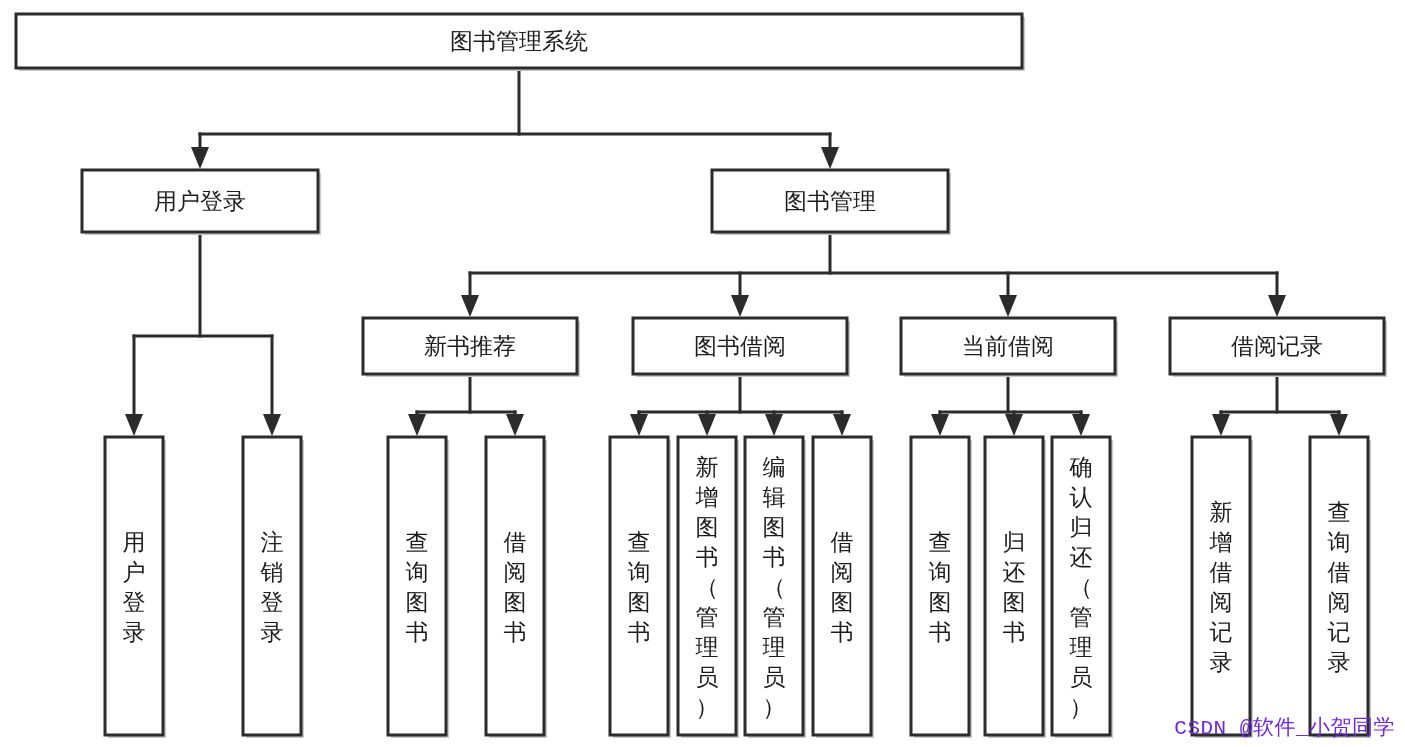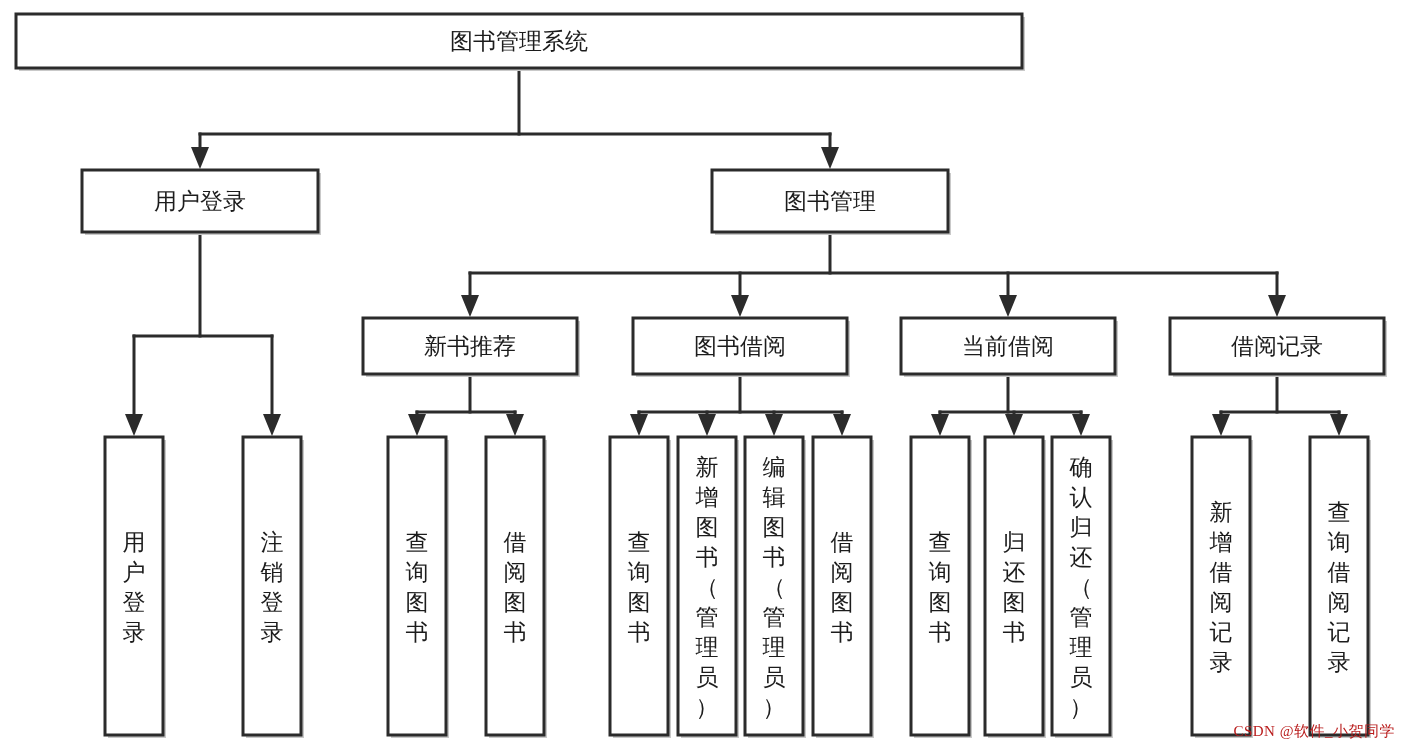--- a/index.html
+++ b/index.html
@@ -52,23 +52,23 @@
   .node-label-v {
     font-family: "DejaVu Sans", "Liberation Sans", sans-serif;
     font-size: 23px;
     fill: #1c1c1c;
     text-anchor: middle;
   }
   .watermark {
     position: absolute;
     right: 10px;
     bottom: 6px;
-    font-family: Liberation Serif, serif;
-    font-size: 15px;
-    color: #b91c1c;
+    font-family: Liberation Mono, monospace;
+    font-size: 21px;
+    color: #6d28d9;
     white-space: nowrap;
     letter-spacing: 0.5px;
   }
 </style>
 </head>
 <body>
 
 <div id="stage">
   <svg id="diagram-svg" viewBox="0 0 1405 747">
     <g id="connectors-layer">

